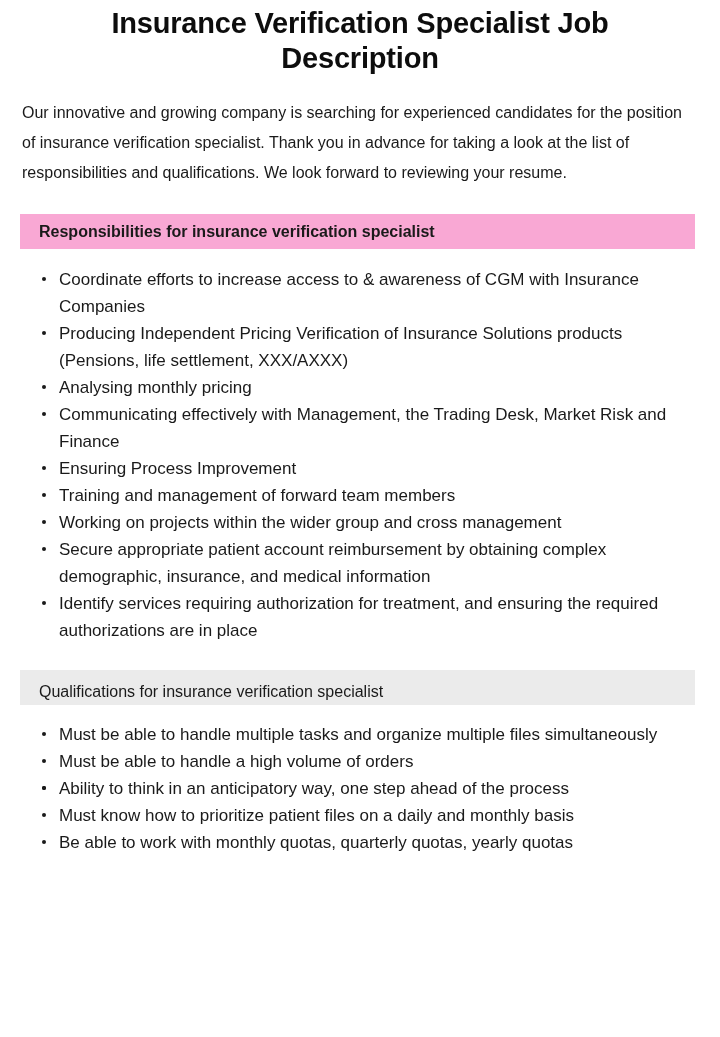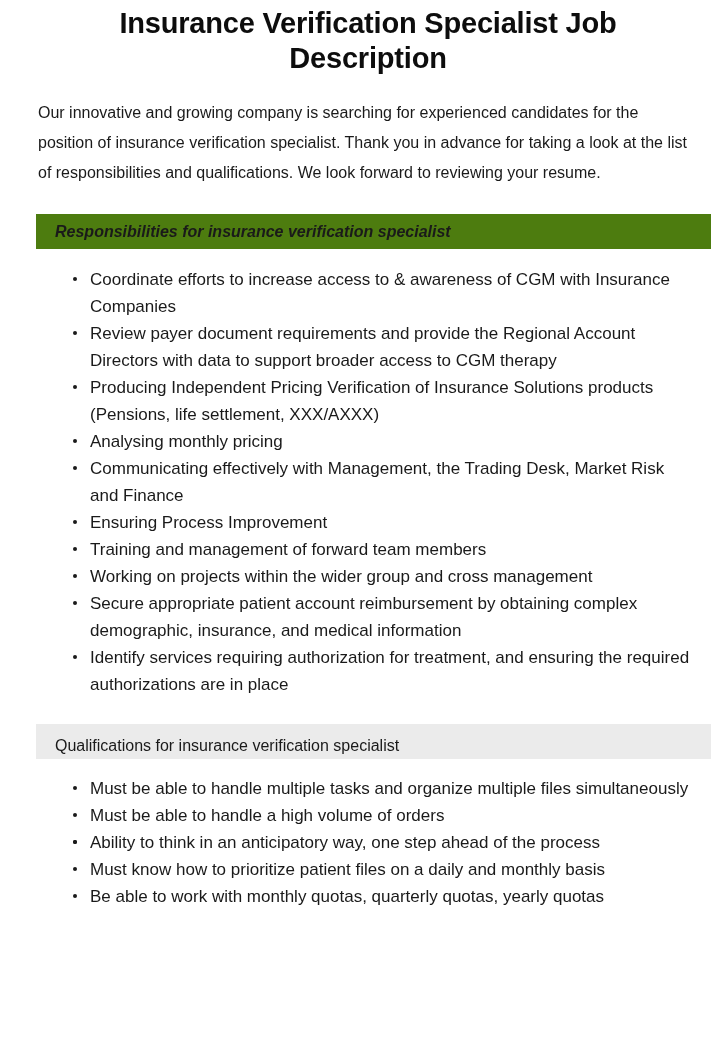--- a/index.html
+++ b/index.html
@@ -13,21 +13,20 @@
     overflow: hidden;
     font-family: "Liberation Sans", sans-serif;
     color: #1a1a1a;
     -webkit-font-smoothing: antialiased;
   }
   .page {
     position: relative;
     width: 720px;
     height: 1037px;
     box-sizing: border-box;
-    padding-left: 16px;
   }
 
   
   .doc-title {
     margin: 0;
     padding: 6px 56px 0 56px;
     font-size: 29px;
     line-height: 35px;
     font-weight: 700;
     text-align: center;
@@ -66,21 +65,21 @@
     font-weight: 700;
   }
   .section-bar.regular .section-title {
     font-weight: 400;
     margin-top: 9px;
   }
 
   
   .bullet-list {
     list-style: none;
-    margin: 16px 0 0 15px;
+    margin: 16px 0 0 0;
     padding: 0 26px 0 0;
   }
   .bullet-list li {
     position: relative;
     margin: 0 0 0 0;
     padding: 0 0 0 59px;
     font-size: 17px;
     line-height: 27px;
     font-weight: 400;
     color: #1a1a1a;
@@ -99,27 +98,26 @@
 </style>
 </head>
 <body style="background: rgb(255, 255, 255);">
 
 <div class="page">
 
   <h1 class="doc-title">Insurance Verification Specialist Job Description</h1>
 
   <p class="intro">Our innovative and growing company is searching for experienced candidates for the position of insurance verification specialist. Thank you in advance for taking a look at the list of responsibilities and qualifications. We look forward to reviewing your resume.</p>
 
-  <div class="section-bar bold" style="background: #4d7c0f; font-style: italic;">
+  <div class="section-bar bold" style="background: #f9a8d4;">
     <span class="section-title">Responsibilities for insurance verification specialist</span>
   </div>
 
   <ul class="bullet-list list-responsibilities">
       <li><span class="dot"></span><span>Coordinate efforts to increase access to &amp; awareness of CGM with Insurance Companies</span></li>
-      <li><span class="dot"></span><span>Review payer document requirements and provide the Regional Account Directors with data to support broader access to CGM therapy</span></li>
       <li><span class="dot"></span><span>Producing Independent Pricing Verification of Insurance Solutions products (Pensions, life settlement, XXX/AXXX)</span></li>
       <li><span class="dot"></span><span>Analysing monthly pricing</span></li>
       <li><span class="dot"></span><span>Communicating effectively with Management, the Trading Desk, Market Risk and Finance</span></li>
       <li><span class="dot"></span><span>Ensuring Process Improvement</span></li>
       <li><span class="dot"></span><span>Training and management of forward team members</span></li>
       <li><span class="dot"></span><span>Working on projects within the wider group and cross management</span></li>
       <li><span class="dot"></span><span>Secure appropriate patient account reimbursement by obtaining complex demographic, insurance, and medical information</span></li>
       <li><span class="dot"></span><span>Identify services requiring authorization for treatment, and ensuring the required authorizations are in place</span></li>
     </ul>
 

